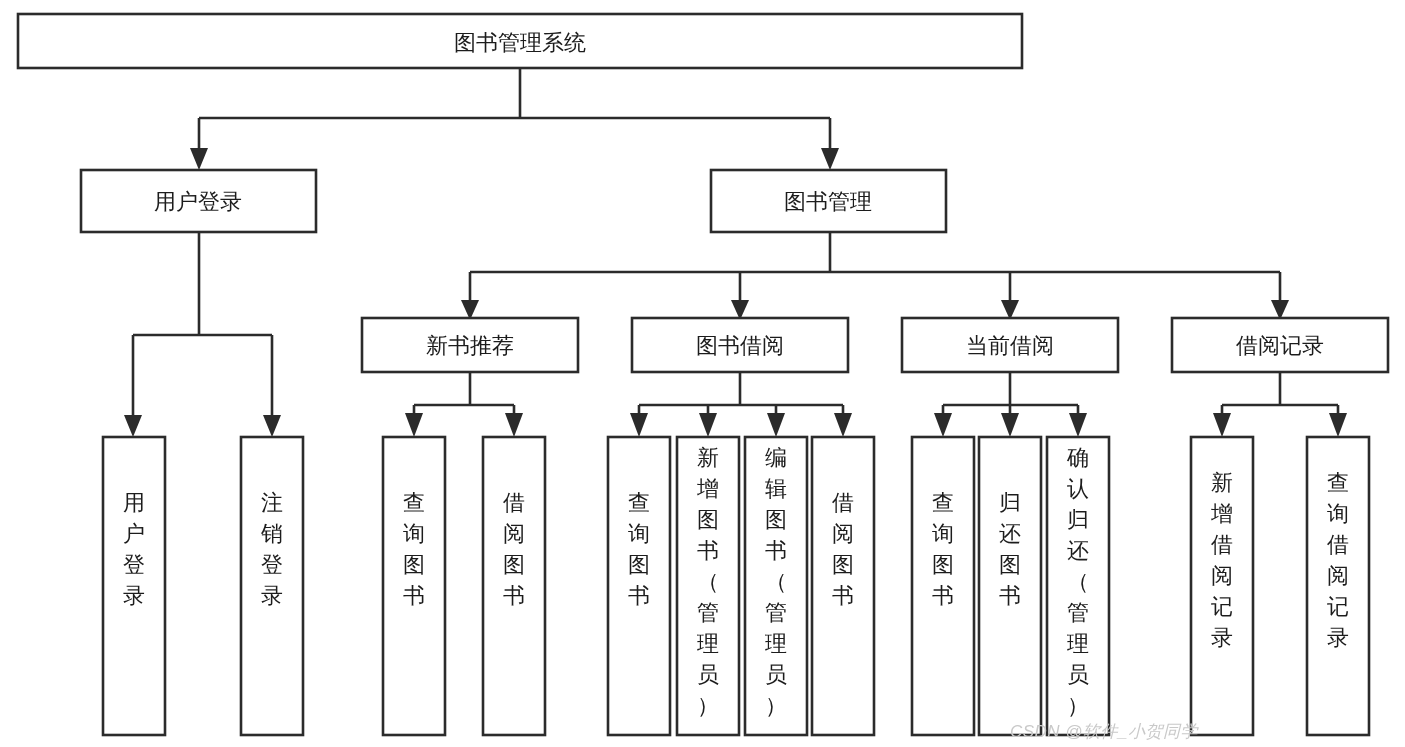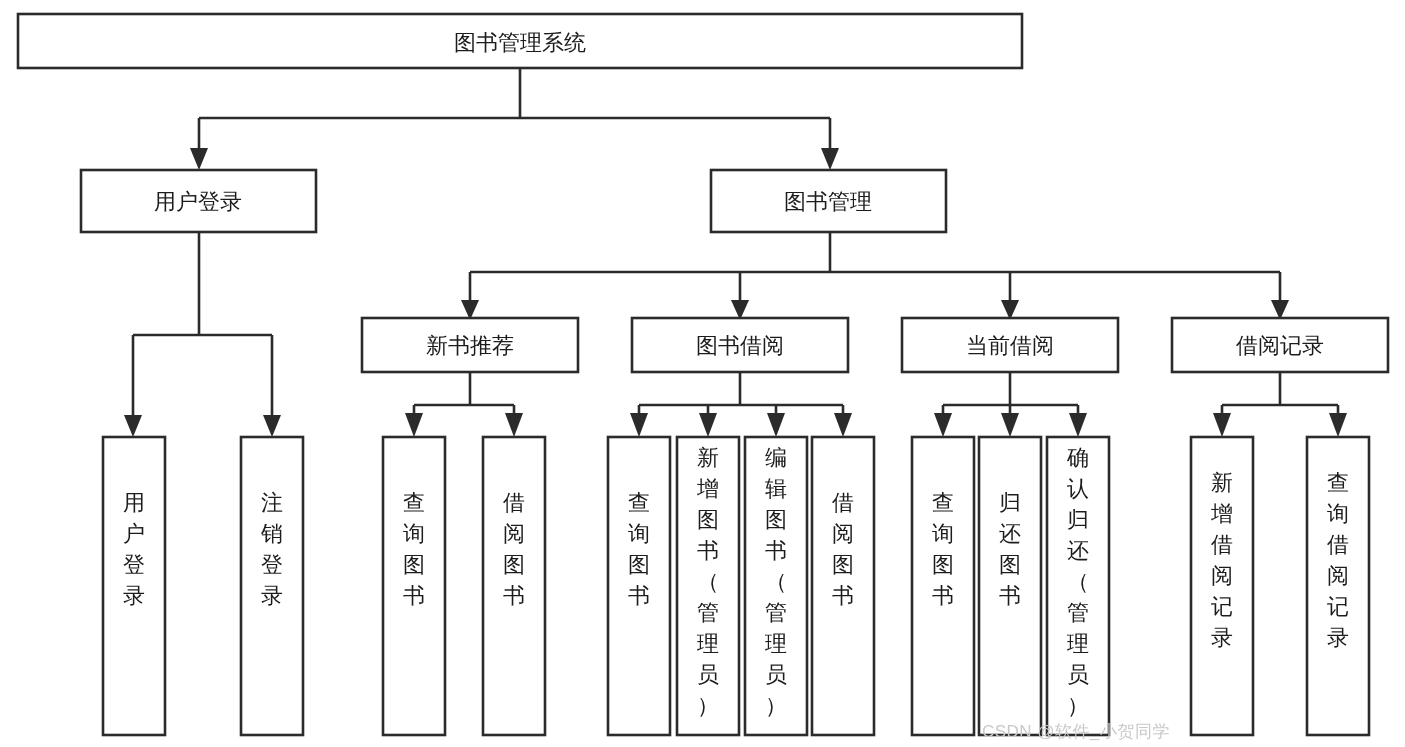--- a/index.html
+++ b/index.html
@@ -11,20 +11,21 @@
     width: 1405px;
     height: 747px;
     font-family: "Liberation Sans", "DejaVu Sans", sans-serif;
     overflow: hidden;
   }
   #diagram-root {
     position: relative;
     width: 1178px;
     height: 747px;
     background: #ffffff;
+    padding-left: 28px;
   }
   svg.chart-canvas {
     position: absolute;
     left: 0;
     top: 0;
     width: 1405px;
     height: 747px;
     display: block;
   }
   .node-box {
@@ -58,20 +59,21 @@
   .watermark-text {
     position: absolute;
     right: 8px;
     bottom: 4px;
     font-family: "Liberation Sans", "DejaVu Sans", sans-serif;
     font-size: 17px;
     color: #c9c9c9;
     white-space: nowrap;
     letter-spacing: 0.5px;
     user-select: none;
+    font-style: italic;
   }
 </style>
 </head>
 <body>
 
 <div id="diagram-root">
 
   <svg class="chart-canvas" viewBox="0 0 1405 747" xmlns="http://www.w3.org/2000/svg">
 
     <g>

